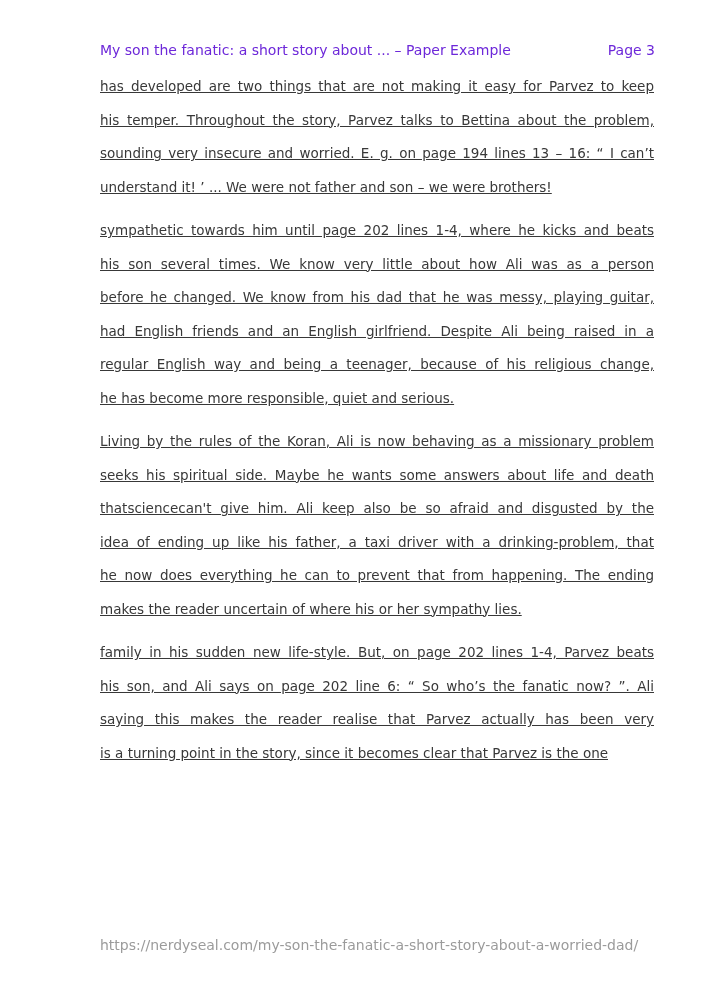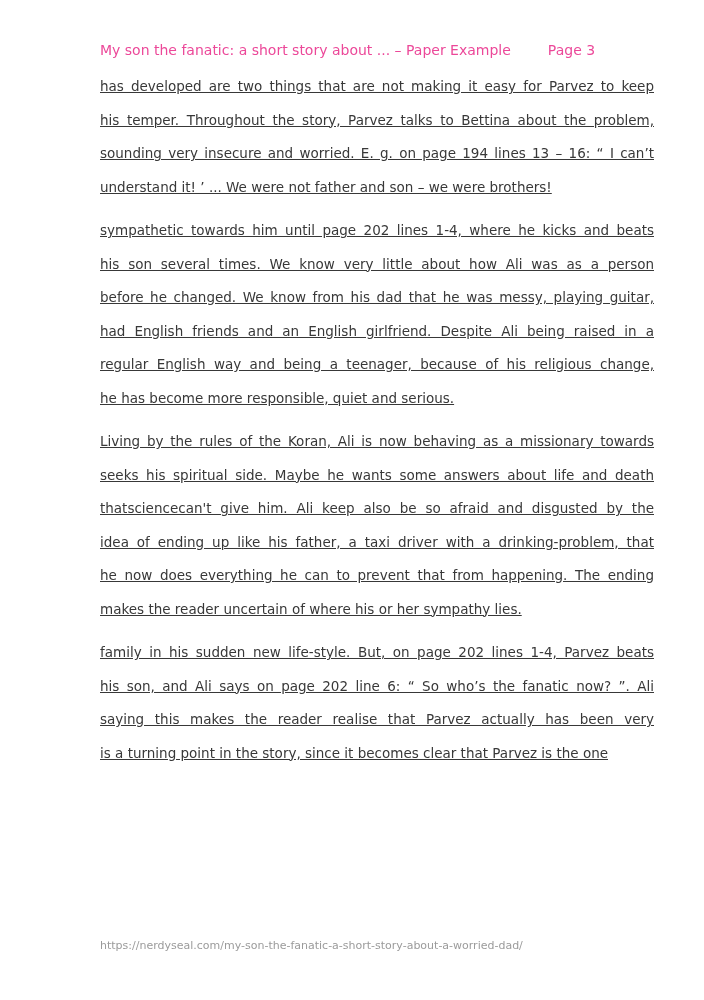--- a/index.html
+++ b/index.html
@@ -18,25 +18,25 @@
     position: absolute;
     inset: 0;
     background: #ffffff;
   }
   .header {
     position: absolute;
     left: 100px;
     right: 49px;
     top: 41px;
     display: flex;
+    justify-content: space-between;
     align-items: baseline;
-    color: #ec4899;
+    color: #6d28d9;
     font-size: 14px;
     line-height: 18px;
-    gap: 37px;
   }
   .header .title {
     white-space: nowrap;
   }
   .header .pagenum {
     white-space: nowrap;
   }
   .content {
     position: absolute;
     left: 100px;
@@ -56,21 +56,21 @@
   }
   .line.last {
     text-align: center;
     text-align-last: left;
   }
   .footer {
     position: absolute;
     left: 100px;
     top: 936px;
     color: #9b9b9b;
-    font-size: 11px;
+    font-size: 14px;
     line-height: 19px;
   }
 </style>
 </head>
 <body>
 
 <div class="page">
 
   <div class="header">
     <span class="title">My son the fanatic: a short story about ... – Paper Example</span>
@@ -86,21 +86,21 @@
       </div>
       <div class="paragraph">
         <div class="line">sympathetic towards him until page 202 lines 1-4, where he kicks and beats</div>
         <div class="line">his son several times. We know very little about how Ali was as a person</div>
         <div class="line">before he changed. We know from his dad that he was messy, playing guitar,</div>
         <div class="line">had English friends and an English girlfriend. Despite Ali being raised in a</div>
         <div class="line">regular English way and being a teenager, because of his religious change,</div>
         <div class="line last">he has become more responsible, quiet and serious.</div>
       </div>
       <div class="paragraph">
-        <div class="line">Living by the rules of the Koran, Ali is now behaving as a missionary towards</div>
+        <div class="line">Living by the rules of the Koran, Ali is now behaving as a missionary problem</div>
         <div class="line">seeks his spiritual side. Maybe he wants some answers about life and death</div>
         <div class="line">thatsciencecan't give him. Ali keep also be so afraid and disgusted by the</div>
         <div class="line">idea of ending up like his father, a taxi driver with a drinking-problem, that</div>
         <div class="line">he now does everything he can to prevent that from happening. The ending</div>
         <div class="line last">makes the reader uncertain of where his or her sympathy lies.</div>
       </div>
       <div class="paragraph">
         <div class="line">family in his sudden new life-style. But, on page 202 lines 1-4, Parvez beats</div>
         <div class="line">his son, and Ali says on page 202 line 6: “ So who’s the fanatic now? ”. Ali</div>
         <div class="line">saying this makes the reader realise that Parvez actually has been very</div>

